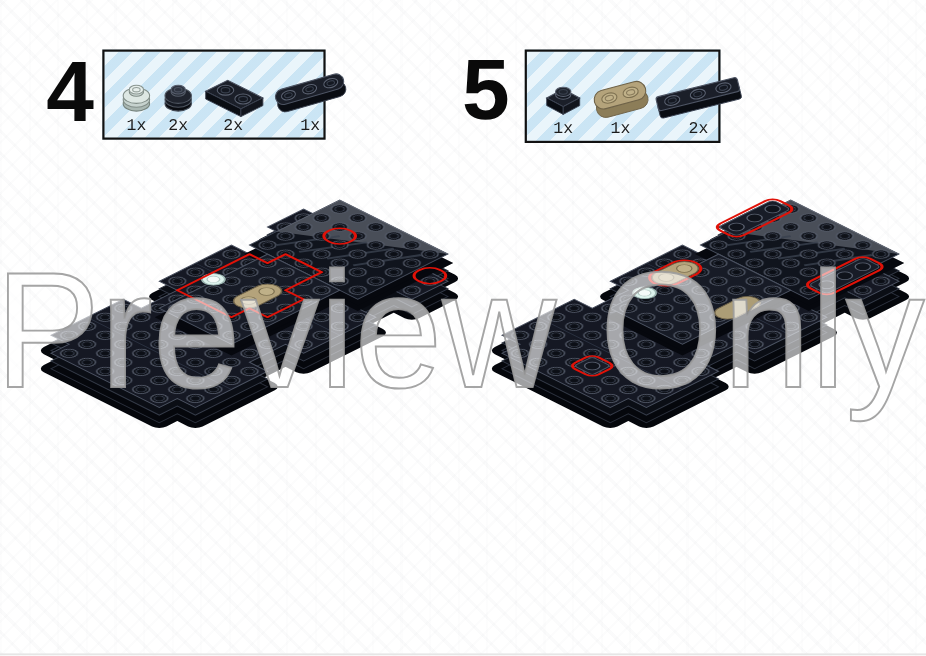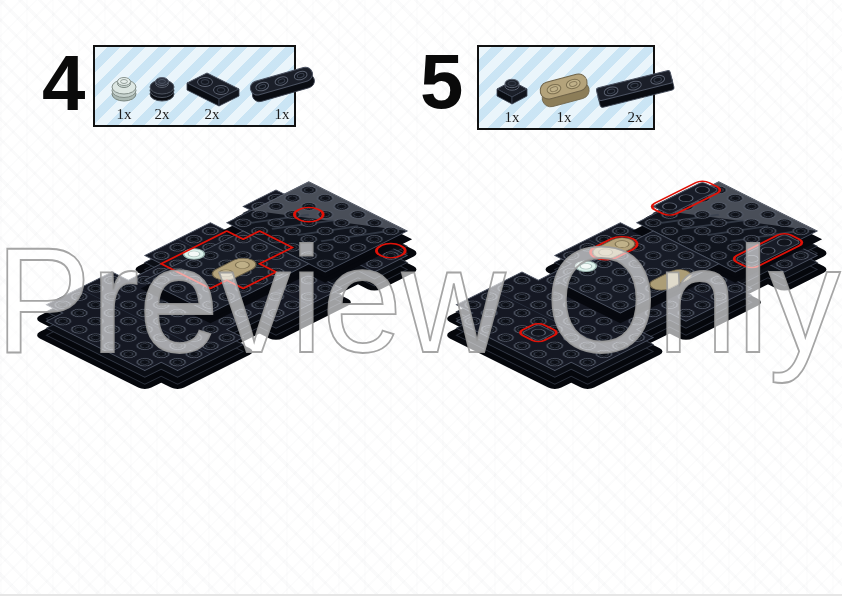--- a/index.html
+++ b/index.html
@@ -34,21 +34,21 @@
     display:flex;align-items:flex-end;justify-content:space-between;
     padding:6px 10px 3px 10px;
   }
   #box4{left:93px;top:45px;width:203px;height:82px;}
   #box5{left:477px;top:45px;width:178px;height:85px;}
 
   .part{display:flex;flex-direction:column;align-items:center;}
   .part svg{display:block;}
   .qty{
     font-size:15px;color:#1c1c1c;line-height:1;margin-top:0px;
-    font-family:Liberation Serif, serif;
+    font-family:Liberation Mono, monospace;
   }
 
   #diagram{position:absolute;left:0;top:158px;}
   #watermark{position:absolute;left:0;top:0;pointer-events:none;}
 </style>
 </head>
 <body>
 
 <div class="bg-texture"></div>
 

